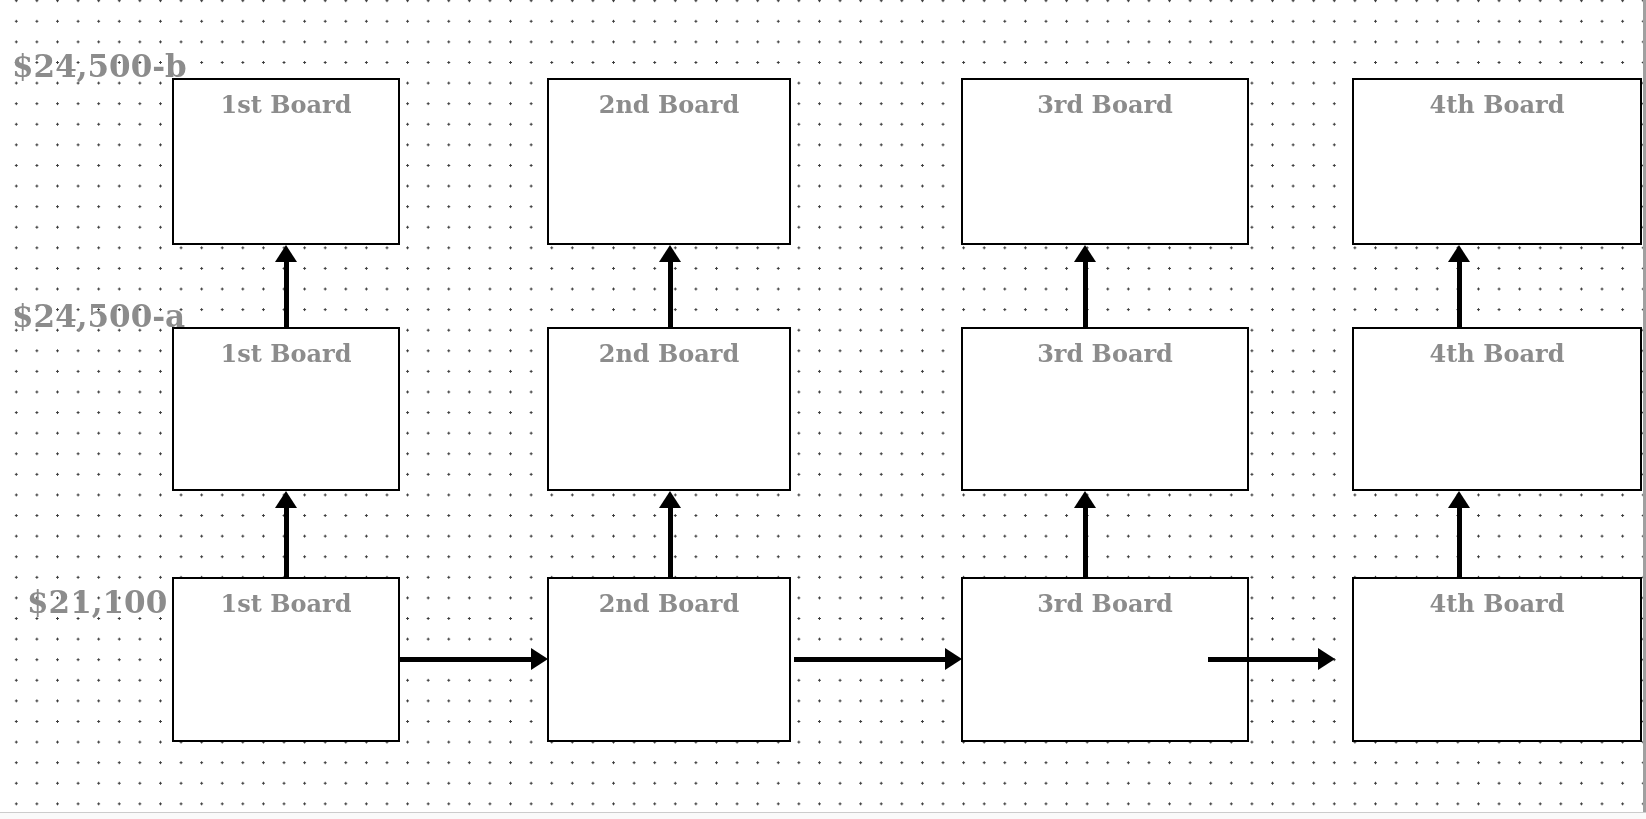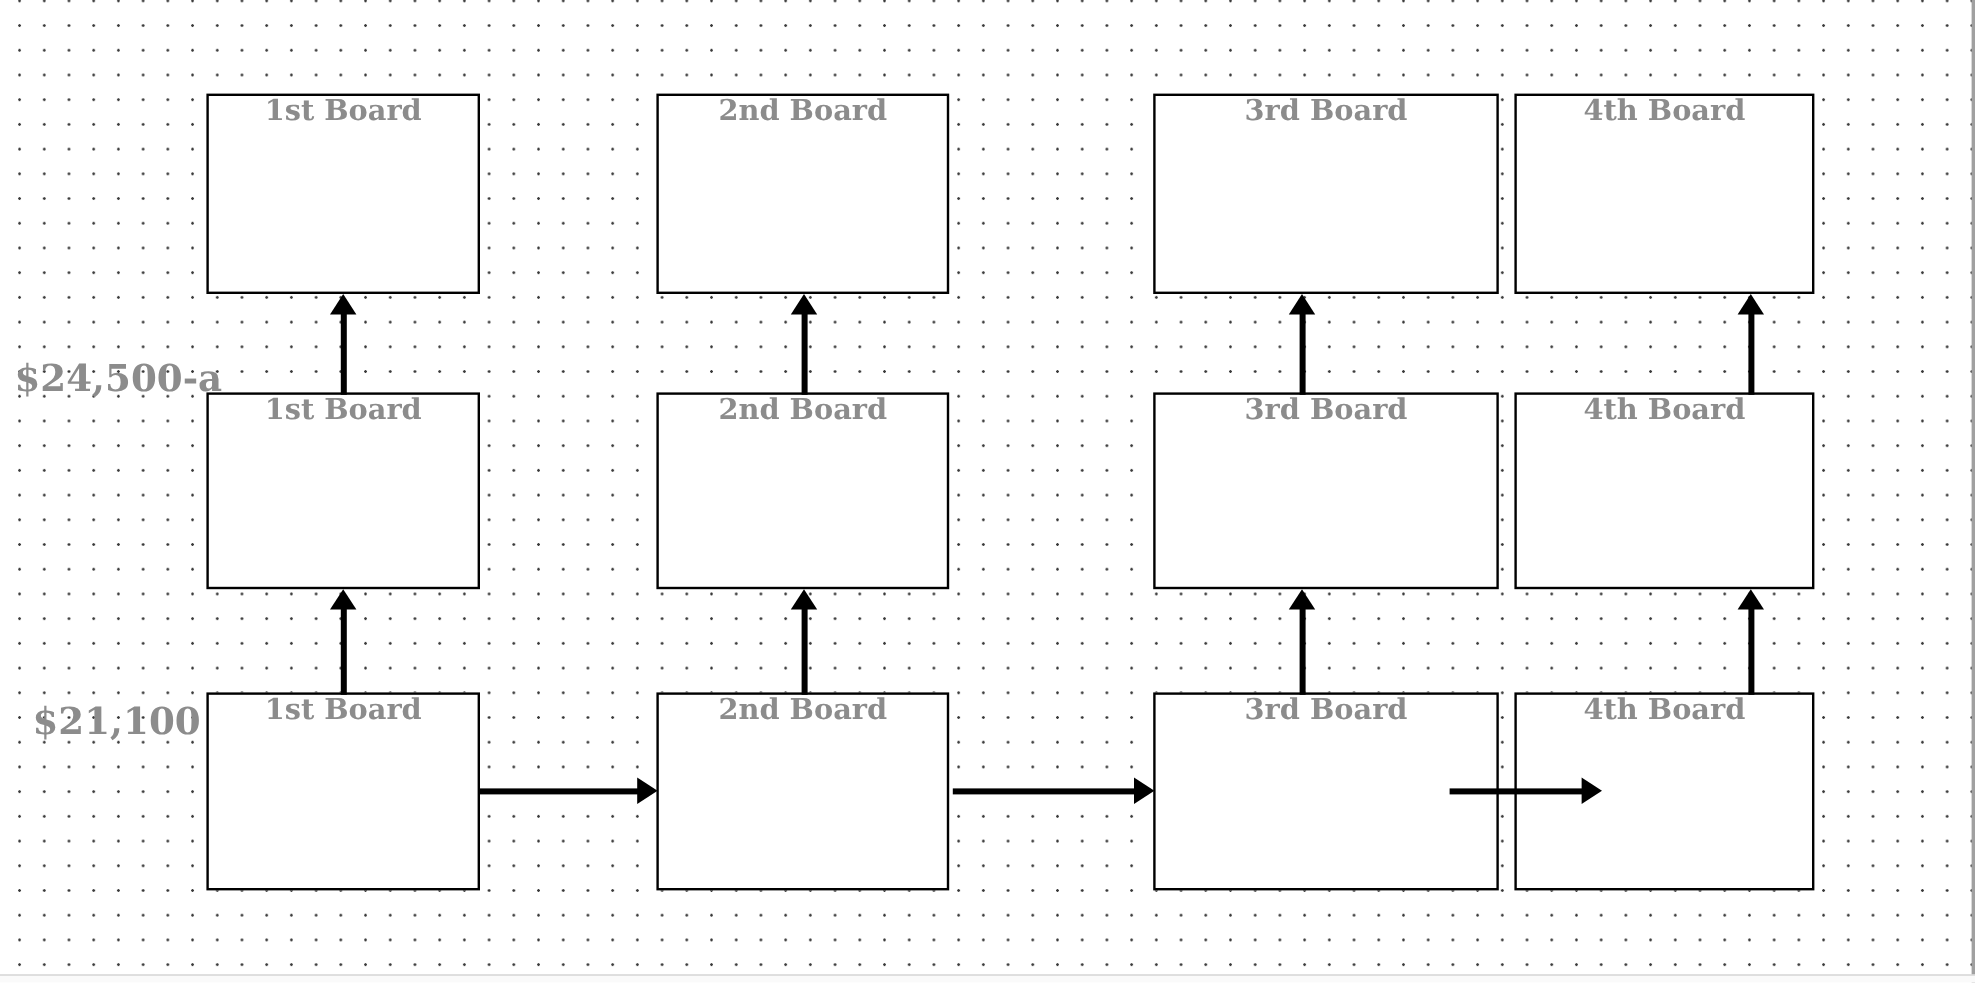--- a/index.html
+++ b/index.html
@@ -21,21 +21,21 @@
   }
   .lane-label{
     position:absolute;font-weight:bold;font-size:31px;line-height:1;
     color:var(--label-gray);white-space:nowrap;letter-spacing:0px;
   }
   .node{
     position:absolute;background:var(--node-fill);
     border:2.5px solid var(--node-border);
   }
   .node-title{
-    display:block;text-align:center;
+    display:block;text-align:center;padding-top:13px;
     font-weight:bold;font-size:24px;line-height:1;color:var(--label-gray);
     white-space:nowrap;
   }
   
   .varrow{position:absolute;width:22px;display:flex;flex-direction:column;align-items:center;}
   .varrow .head-up{width:0;height:0;flex:0 0 auto;
     border-left:11px solid rgba(0,0,0,0);border-right:11px solid rgba(0,0,0,0);
     border-bottom:17px solid var(--connector);}
   .varrow .stem-v{width:5px;flex:1 1 auto;background:var(--connector);margin-top:-1px;}
   
@@ -44,29 +44,30 @@
   .harrow .head-right{width:0;height:0;flex:0 0 auto;
     border-top:11px solid rgba(0,0,0,0);border-bottom:11px solid rgba(0,0,0,0);
     border-left:17px solid var(--connector);}
   
   .scroll-right{position:absolute;top:0;right:0;width:3px;height:819px;background:var(--scrollbar);}
   .scroll-bottom{position:absolute;left:0;bottom:0;width:1646px;height:7px;
     background:#fafafa;border-top:1px solid #cccccc;}
 
   
   .c1{left:172px;width:228px;} .c2{left:547px;width:244px;}
-  .c3{left:961px;width:288px;} .c4{left:1262px;width:250px;}
+  .c3{left:961px;width:288px;} .c4{left:1352px;width:290px;}
   
   .r1{top:78px;height:167px;} .r2{top:327px;height:164px;} .r3{top:577px;height:165px;}
 </style>
 </head>
 <body>
 
 <div class="canvas">
 
+  <span class="lane-label" style="left:12px;top:51px;">$24,500-b</span>
   <span class="lane-label" style="left:12px;top:301px;">$24,500-a</span>
   <span class="lane-label" style="left:27px;top:551px;margin-top:36px;">$21,100</span>
 
   <div class="node r1 c1">
     <span class="node-title">1st Board</span>
   </div>
   <div class="node r1 c2">
     <span class="node-title">2nd Board</span>
   </div>
   <div class="node r1 c3">

